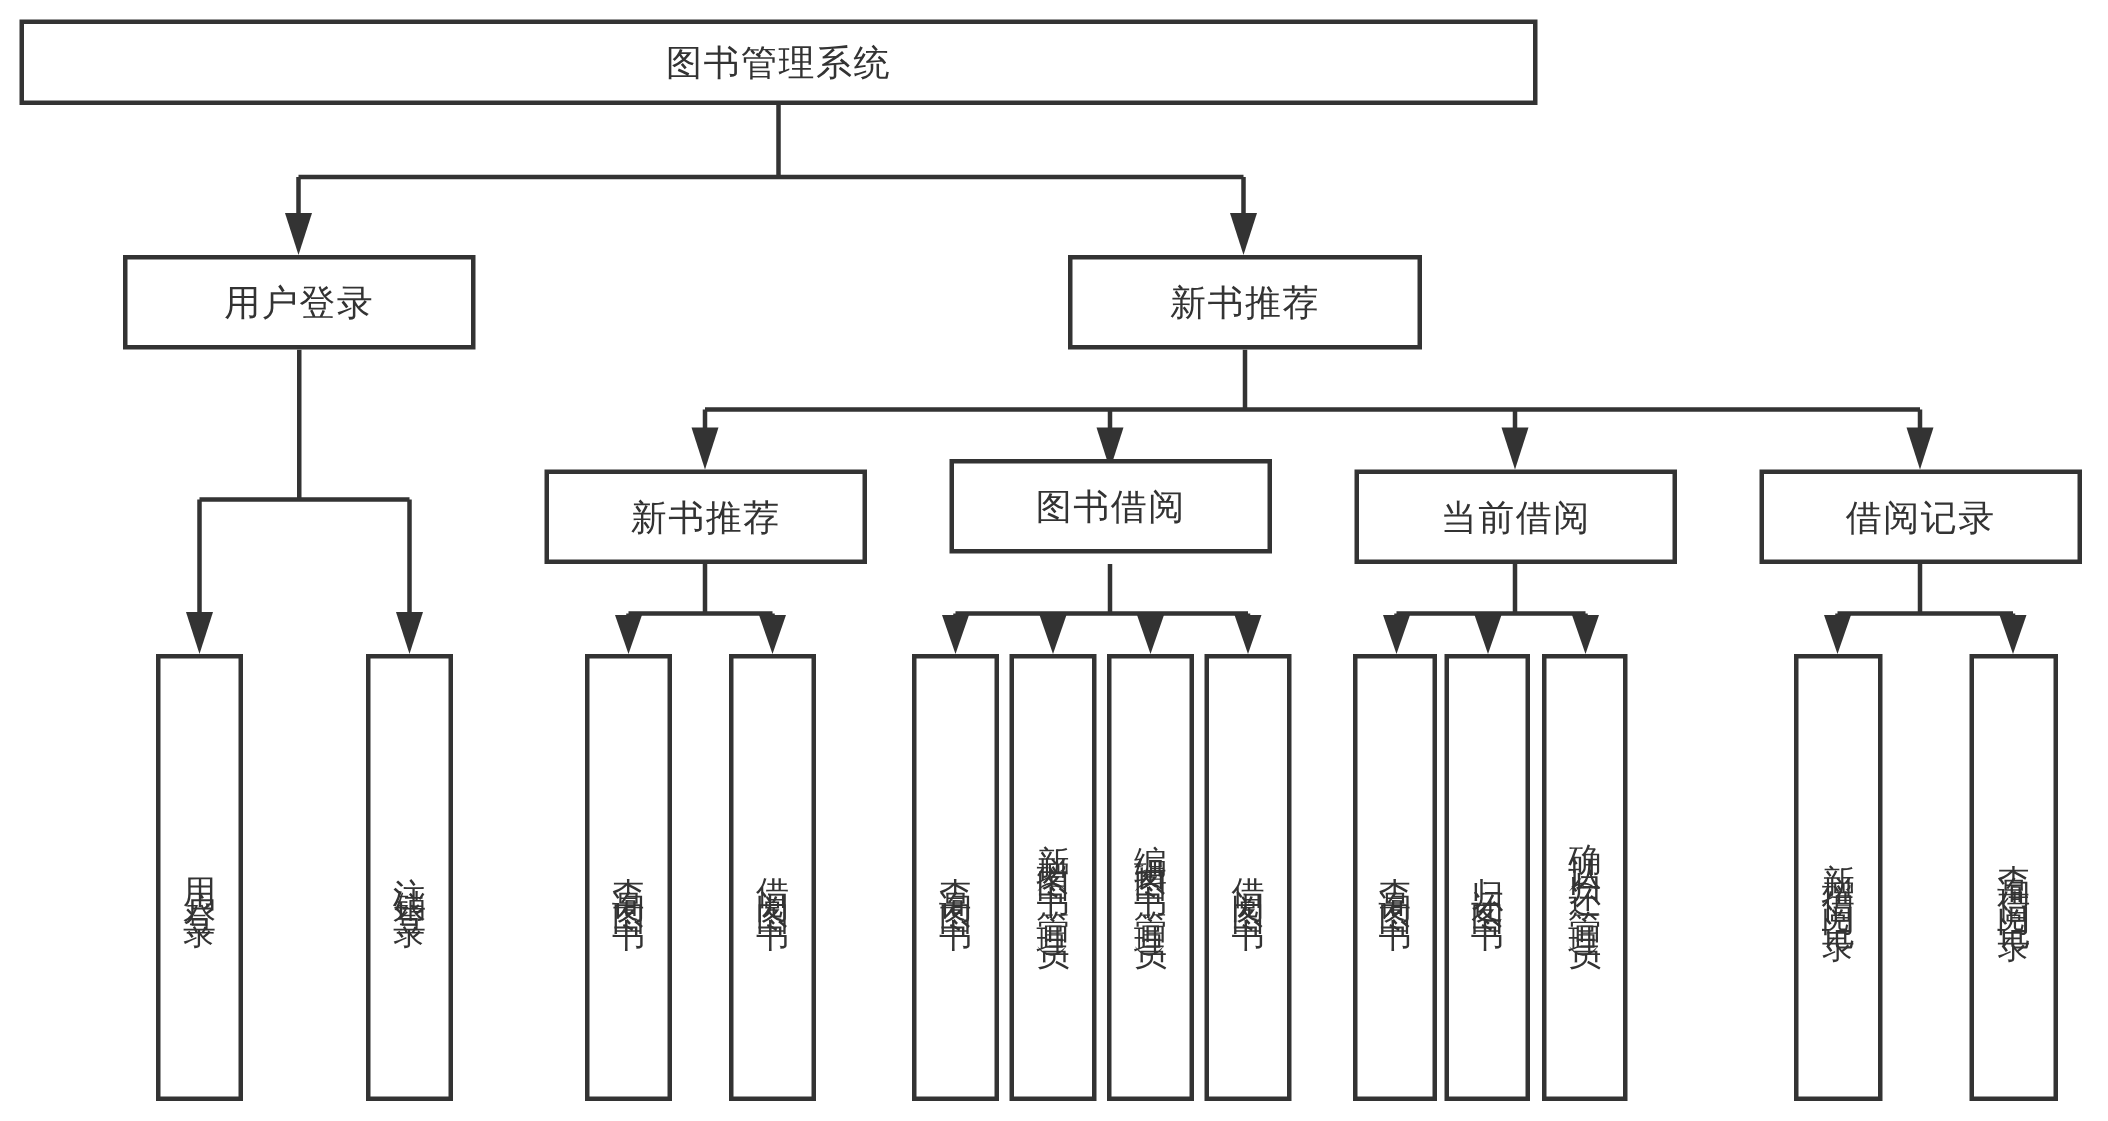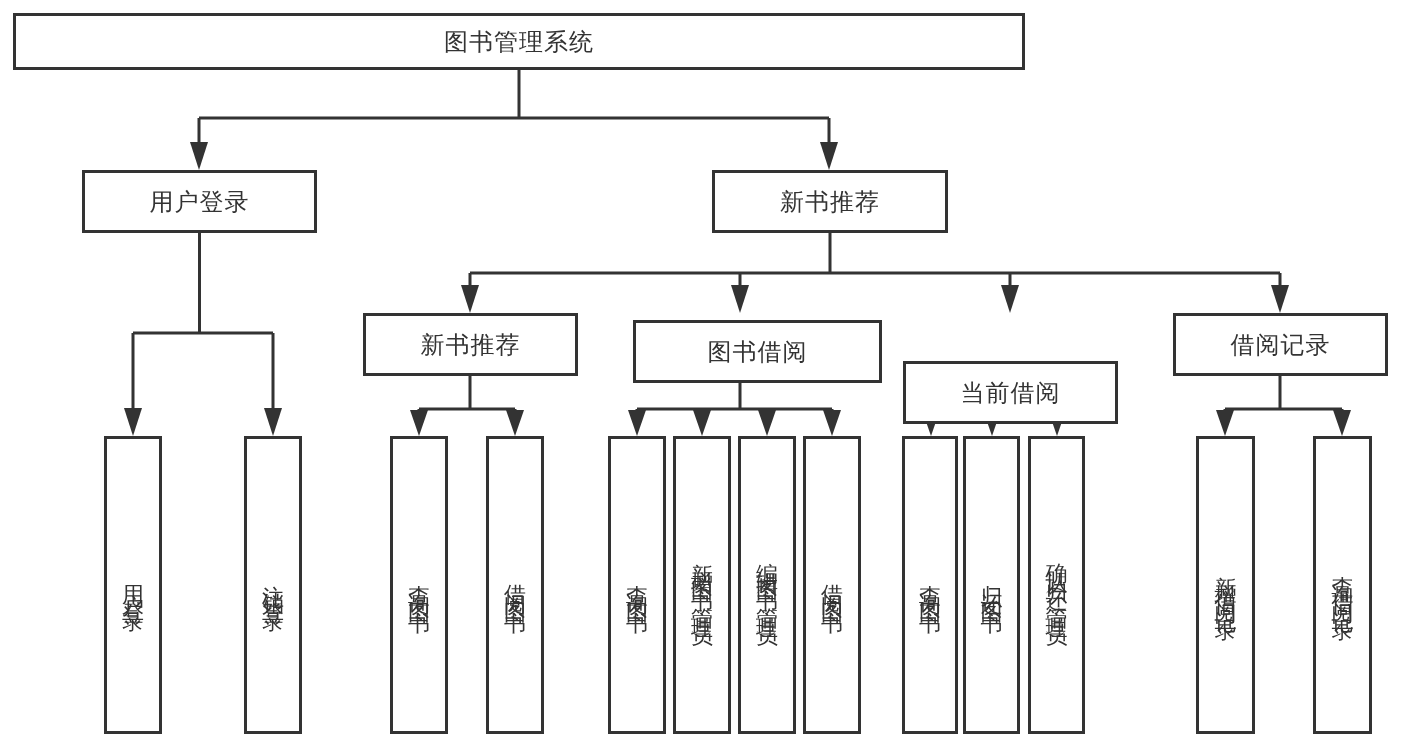--- a/index.html
+++ b/index.html
@@ -92,22 +92,22 @@
       <polygon points="1333,410 1351,410 1342,436"></polygon>
     </g>
   </svg>
 
   <div class="box h-box" style="left:13px; top:13px; width:1012px; height:57px;">图书管理系统</div>
 
   <div class="box h-box" style="left:82px; top:170px; width:235px; height:63px;">用户登录</div>
   <div class="box h-box" style="left:712px; top:170px; width:236px; height:63px;">新书推荐</div>
 
   <div class="box h-box" style="left:363px; top:313px; width:215px; height:63px;text-align:center;">新书推荐</div>
-  <div class="box h-box" style="left:633px; top:320px; width:249px; height:63px;">图书借阅</div>
-  <div class="box h-box" style="left:903px; top:313px; width:215px; height:63px;margin-top:48px;">当前借阅</div>
+  <div class="box h-box" style="left:633px; top:306px; width:215px; height:63px;">图书借阅</div>
+  <div class="box h-box" style="left:903px; top:313px; width:215px; height:63px;">当前借阅</div>
   <div class="box h-box" style="left:1173px; top:313px; width:215px; height:63px;">借阅记录</div>
 
   <div class="box v-box" style="left:104px; top:436px; width:58px; height:298px;">用户登录</div>
   <div class="box v-box" style="left:244px; top:436px; width:58px; height:298px;">注销登录</div>
 
   <div class="box v-box" style="left:390px; top:436px; width:58px; height:298px;">查询图书</div>
   <div class="box v-box" style="left:486px; top:436px; width:58px; height:298px;">借阅图书</div>
 
   <div class="box v-box" style="left:608px; top:436px; width:58px; height:298px;">查询图书</div>
   <div class="box v-box" style="left:673px; top:436px; width:58px; height:298px;">新增图书（管理员）</div>

